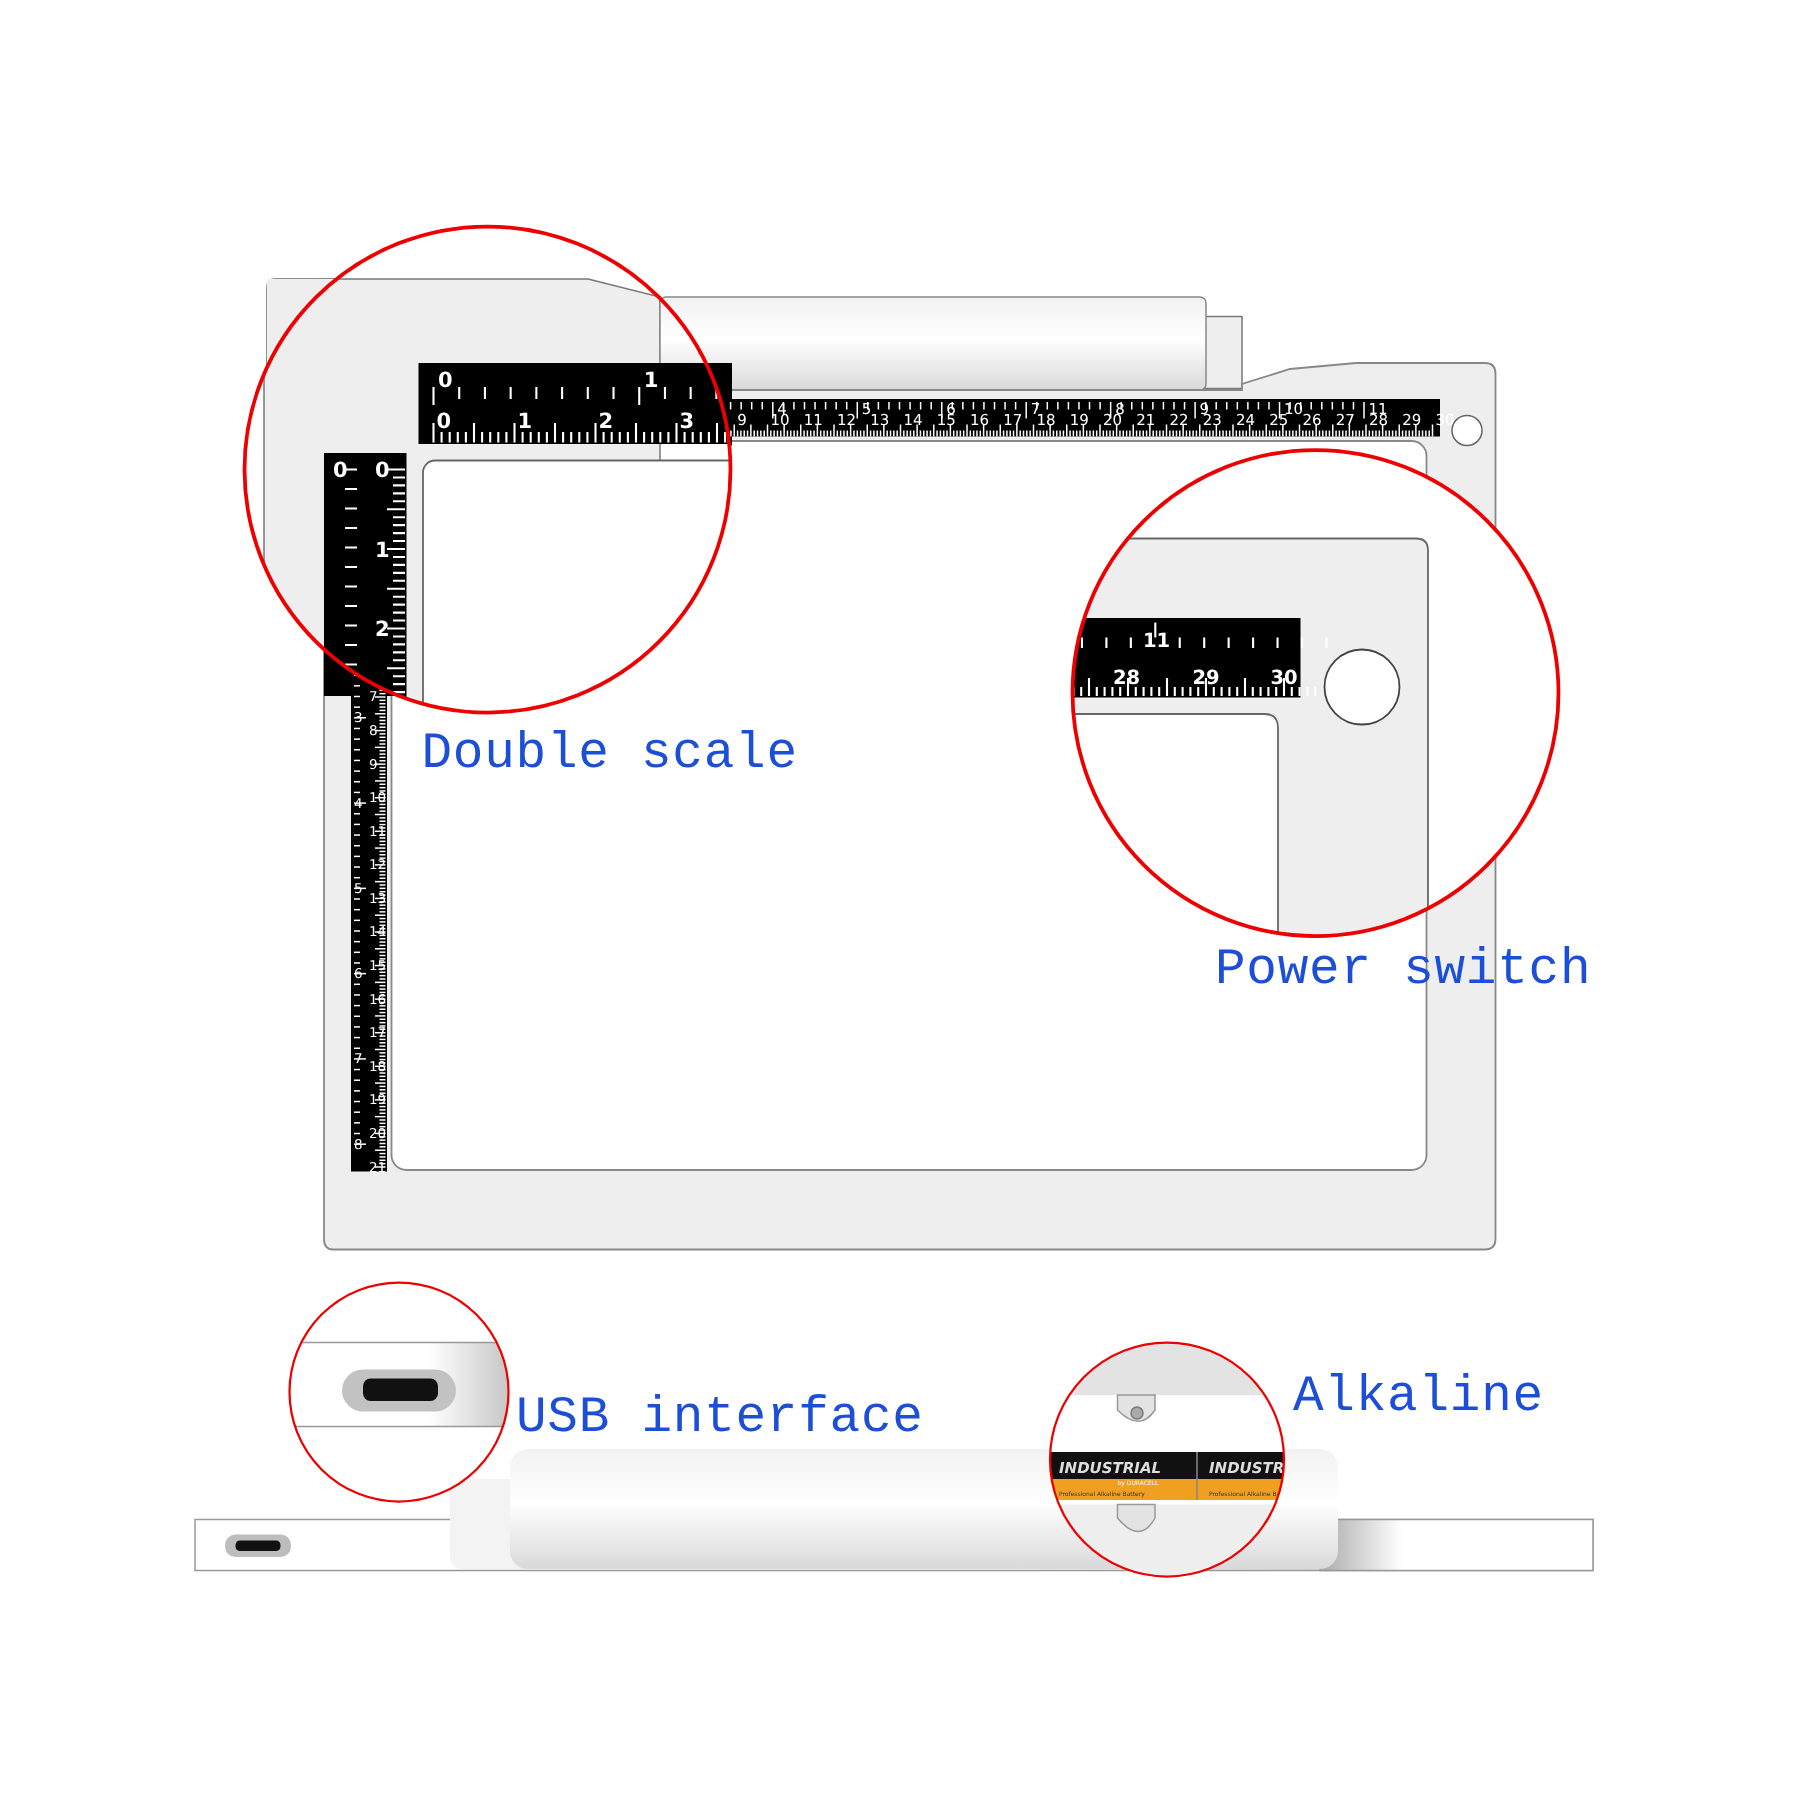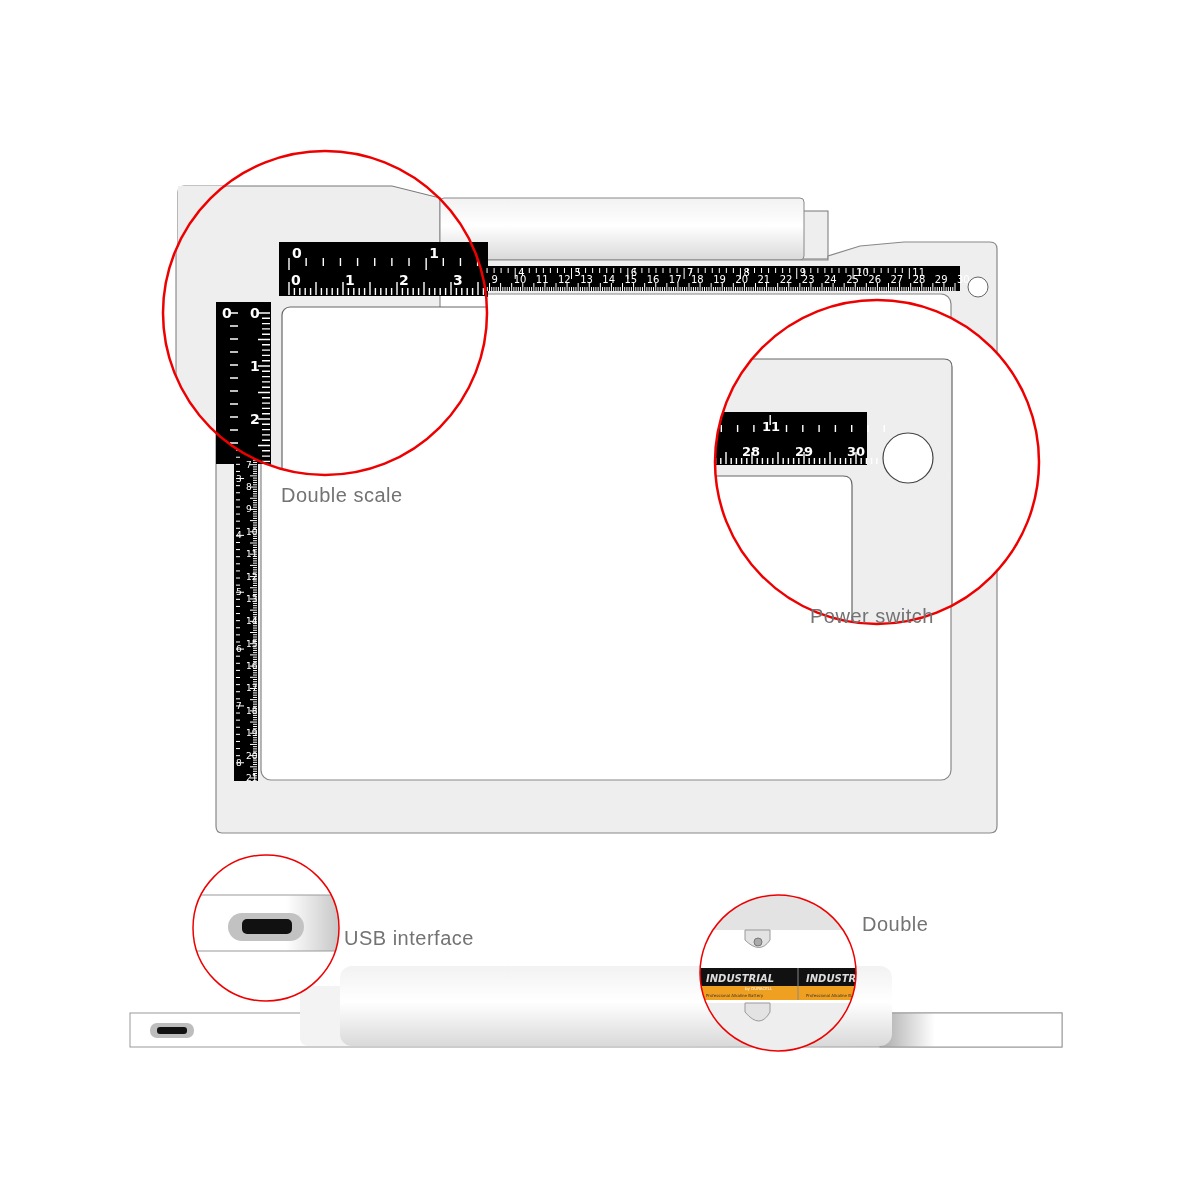--- a/index.html
+++ b/index.html
@@ -1,19 +1,19 @@
 <!DOCTYPE html>
 <html><head>
 <meta charset="utf-8">
 <style>
   html,body{margin:0;padding:0;background:#ffffff;}
   body{width:1200px;height:1200px;position:relative;overflow:hidden;font-family:"DejaVu Sans",sans-serif;}
   .abs{position:absolute;}
   svg text{font-family:"DejaVu Sans",sans-serif;}
-  .label{position:absolute;color:#737373;font-family:Liberation Sans, sans-serif;font-size:20px;letter-spacing:0.5px;white-space:nowrap;}
+  .label{position:absolute;color:#1d4ed8;font-family:Liberation Mono, monospace;font-size:34px;letter-spacing:0.5px;white-space:nowrap;}
 </style>
 </head>
 <body>
 
 <svg class="abs" style="left:0;top:0" width="1200" height="1200">
   <defs>
     <linearGradient id="tubeGrad" x1="0" y1="0" x2="0" y2="1">
       <stop offset="0" stop-color="#f2f2f2"></stop>
       <stop offset="0.45" stop-color="#ffffff"></stop>
       <stop offset="1" stop-color="#d9d9d9"></stop>
@@ -1059,15 +1059,15 @@
       <text x="806" y="997" fill="#333" font-size="4">Professional Alkaline Battery</text>
       <line x1="798" y1="968" x2="798" y2="1000" stroke="#888"></line>
       <rect x="690" y="1003" width="180" height="50" fill="#eeeeee"></rect>
       <path d="M 745 1003 L 745 1012 Q 760 1030 770 1012 L 770 1003 Z" fill="#e3e3e3" stroke="#999"></path>
     </g>
     <circle cx="778" cy="973" r="78" fill="none" stroke="#e00" stroke-width="1.5"></circle>
   </g>
 </svg>
 
 <div class="label" style="left:281px;top:484px;">Double scale</div>
-<div class="label" style="left:810px;top:605px;">Power switch</div>
+<div class="label" style="left:810px;top:628px;">Power switch</div>
 <div class="label" style="left:344px;top:892px;margin-top:35px;">USB interface</div>
-<div class="label" style="left:862px;top:913px;">Double</div>
+<div class="label" style="left:862px;top:913px;">Alkaline</div>
 
 </body></html>

